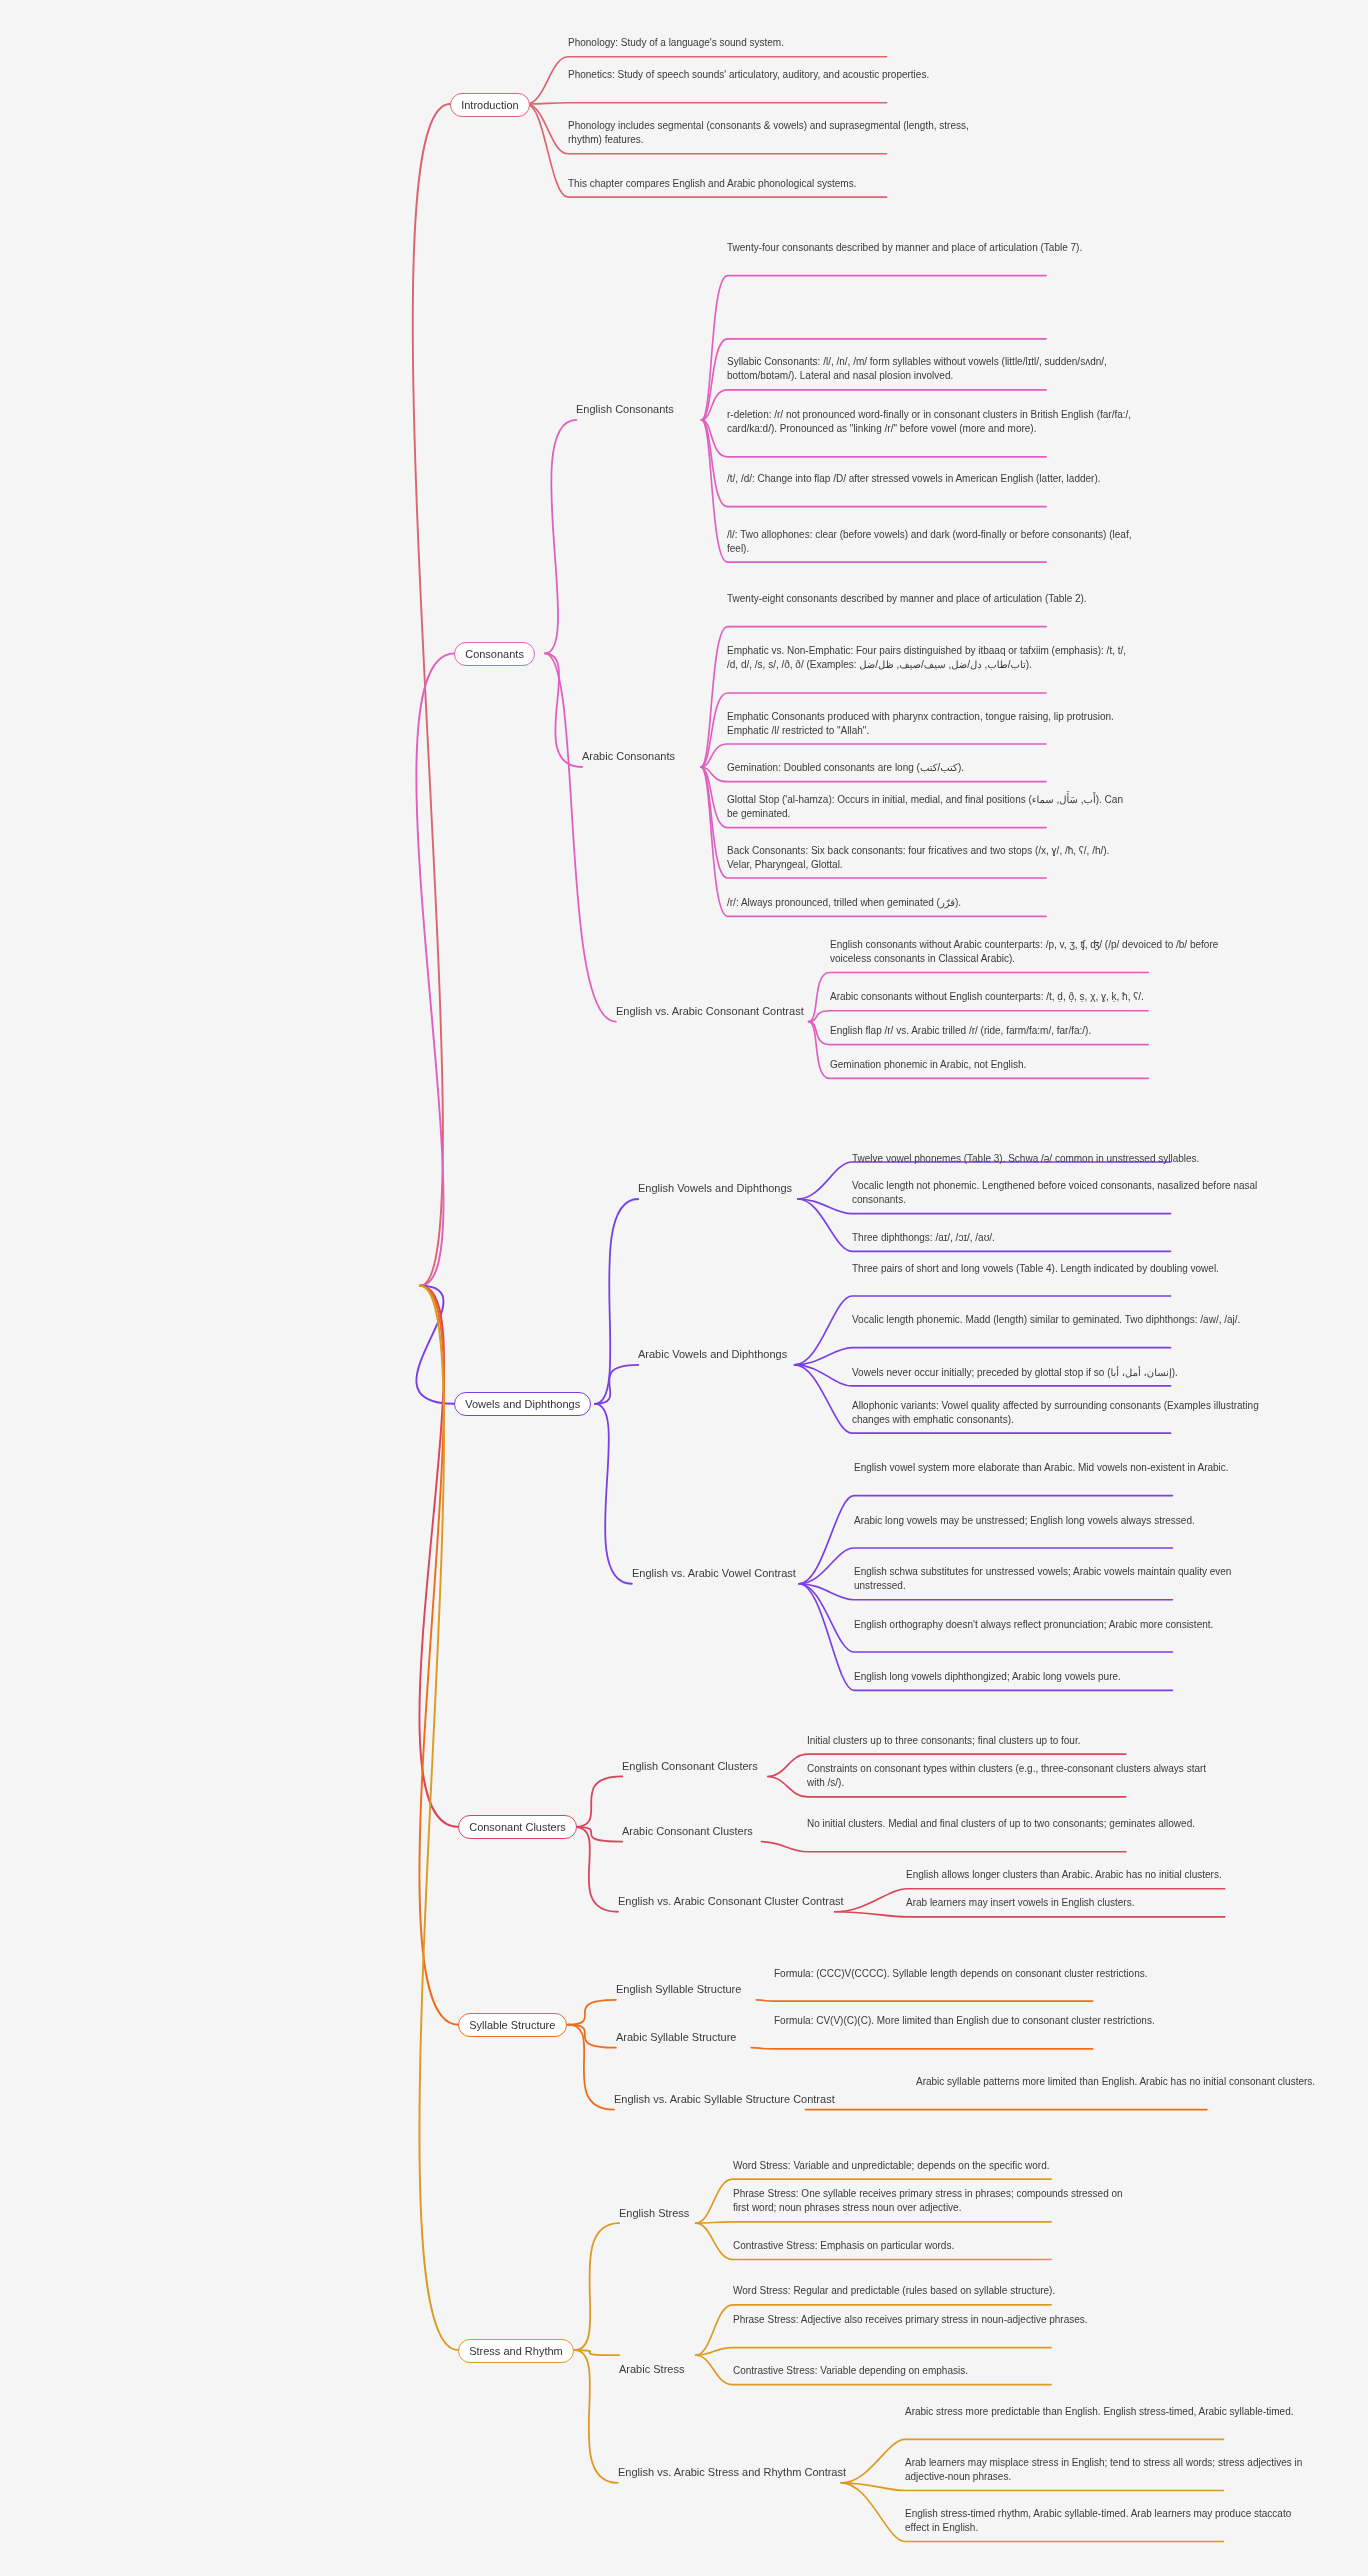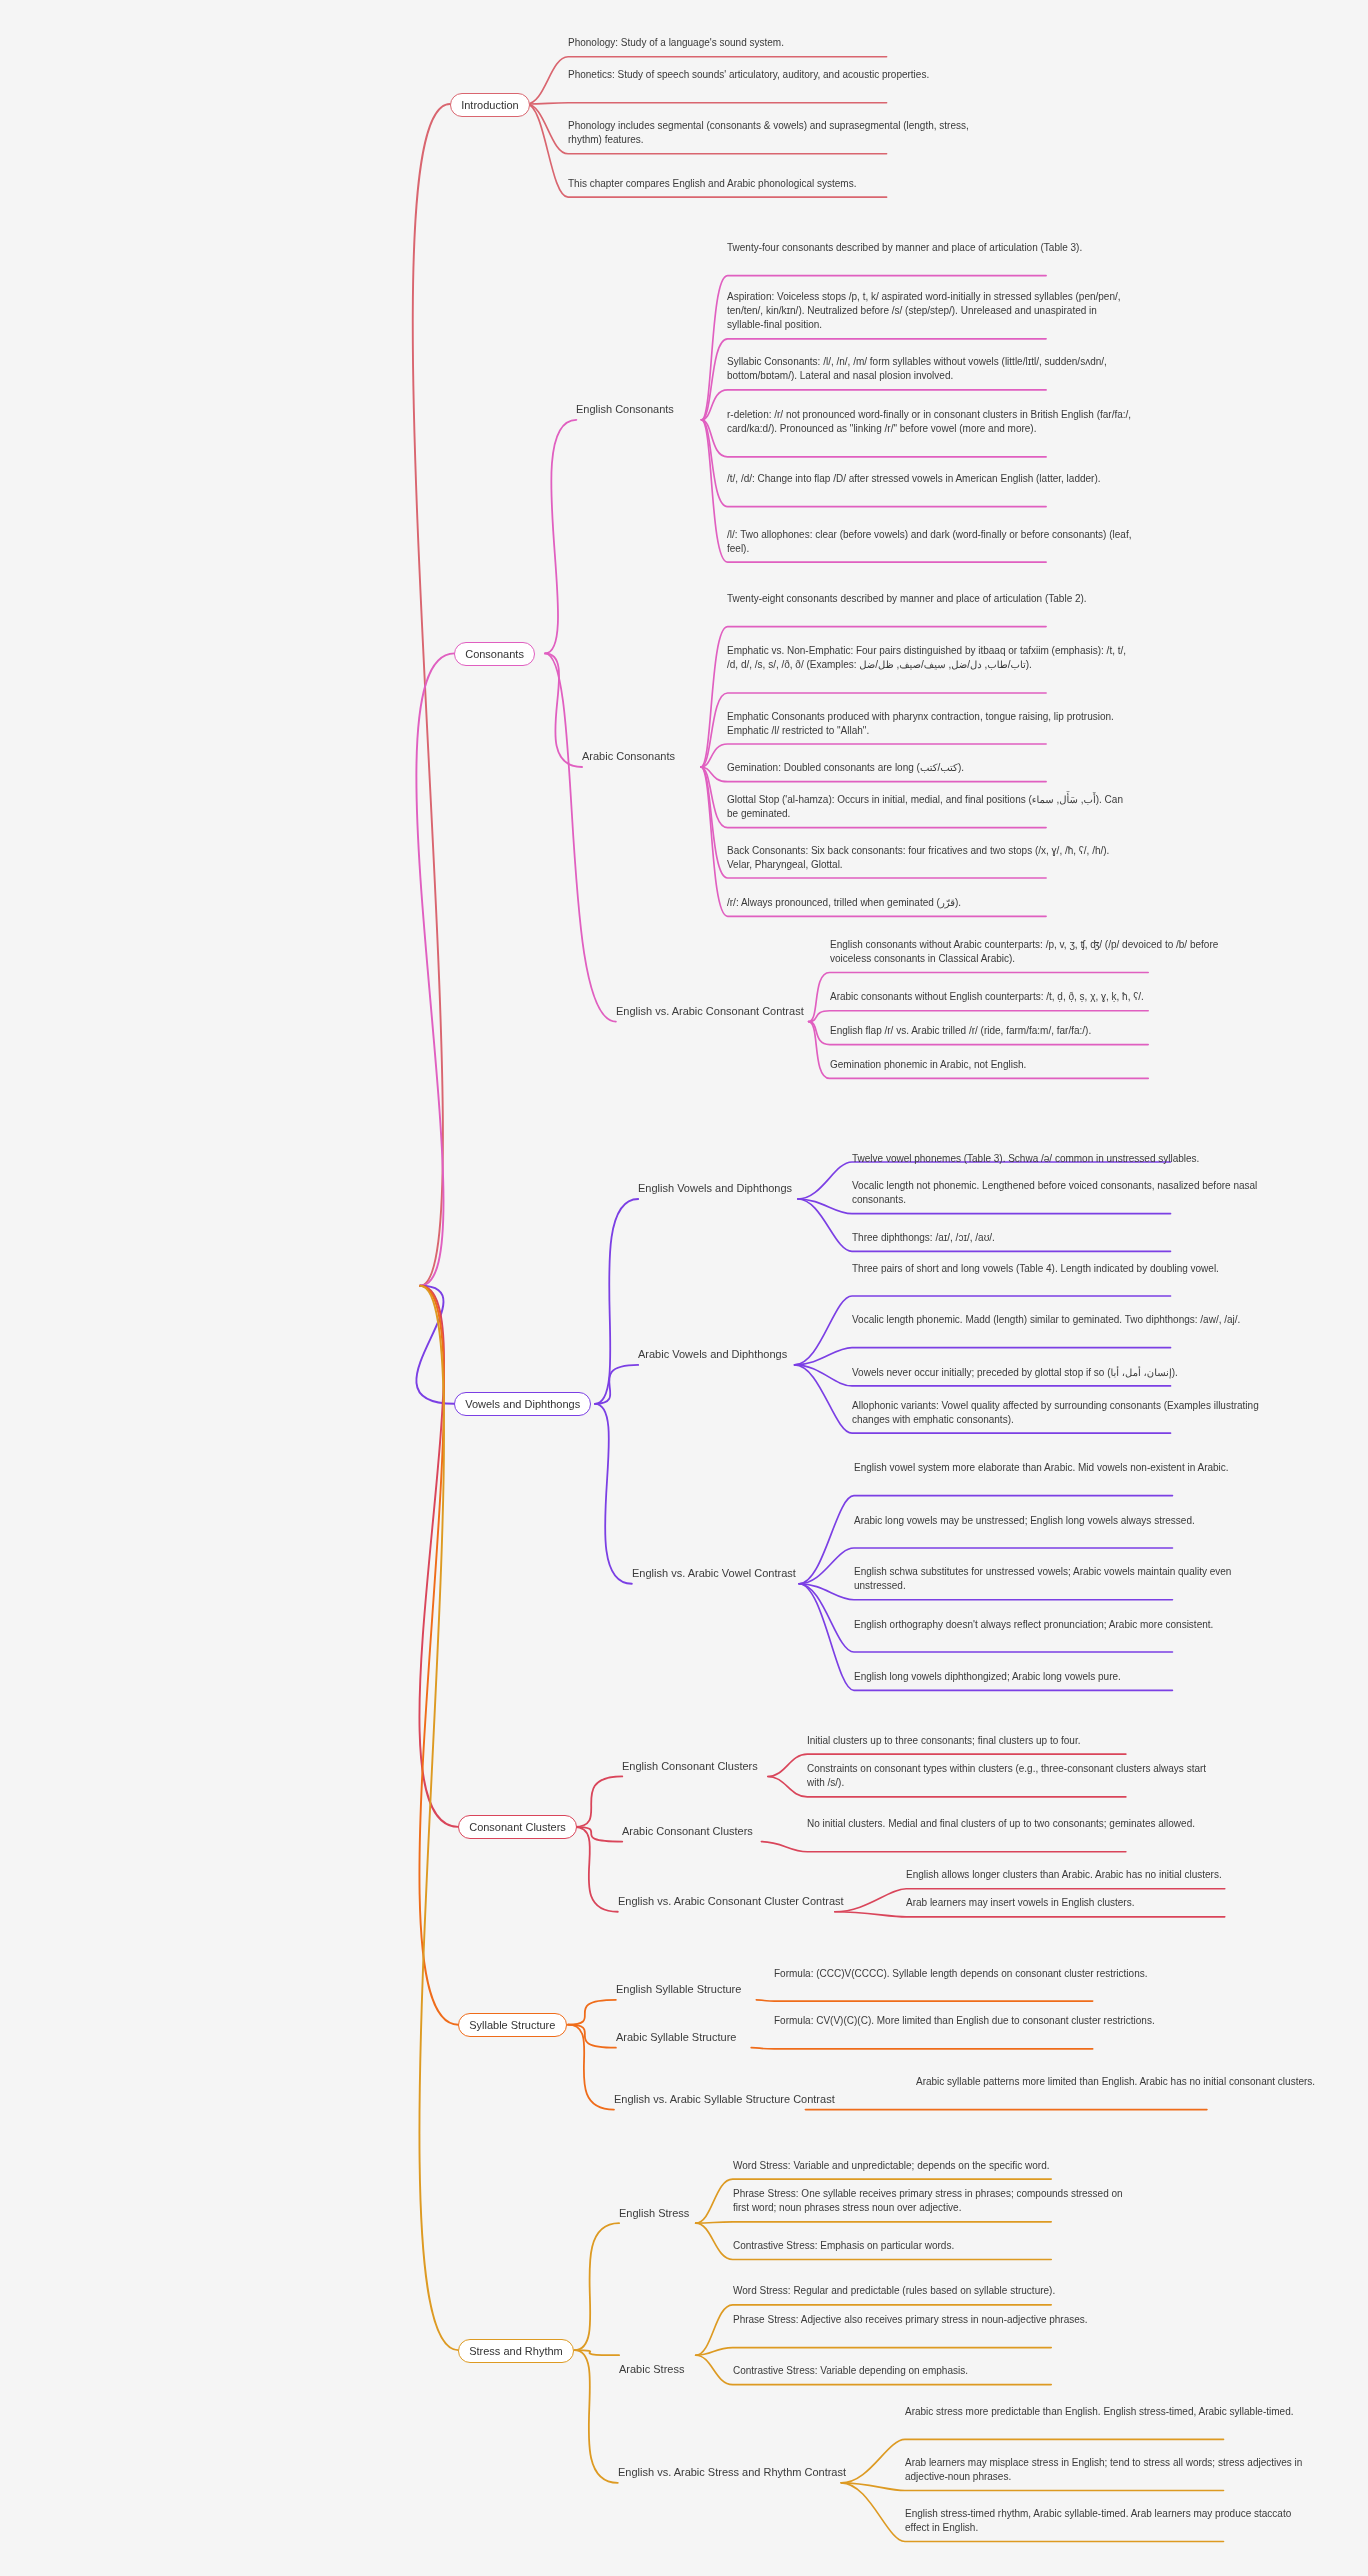--- a/index.html
+++ b/index.html
@@ -150,22 +150,21 @@
       <path d="M 1318 3891 C 1363 3891, 1390 3903, 1418 3903 L 1917.2 3903" stroke="#dd9a22" stroke-width="2.6" fill="none" stroke-linecap="round"></path>
       <path d="M 1318 3891 C 1363 3891, 1390 3983, 1418 3983 L 1917.2 3983" stroke="#dd9a22" stroke-width="2.6" fill="none" stroke-linecap="round"></path>
     </svg>
     <div class="pill" style="left: 450px; top: 93px; border-color: rgb(217, 101, 111);">Introduction</div>
     <div class="leaf" style="left: 568px; top: 36px; width: 408px;">Phonology: Study of a language's sound system.</div>
     <div class="leaf" style="left: 568px; top: 68px; width: 408px;">Phonetics: Study of speech sounds' articulatory, auditory, and acoustic properties.</div>
     <div class="leaf" style="left: 568px; top: 119px; width: 408px;">Phonology includes segmental (consonants &amp; vowels) and suprasegmental (length, stress, rhythm) features.</div>
     <div class="leaf" style="left: 568px; top: 177px; width: 408px;">This chapter compares English and Arabic phonological systems.</div>
     <div class="pill" style="left: 454px; top: 642px; border-color: rgb(224, 95, 192);">Consonants</div>
     <div class="plabel" style="left: 576px; top: 403px;">English Consonants</div>
-    <div class="leaf" style="left: 727px; top: 241px; width: 408px;">Twenty-four consonants described by manner and place of articulation (Table 3).</div>
-    <div class="leaf" style="left: 727px; top: 290px; width: 408px;">Aspiration: Voiceless stops /p, t, k/ aspirated word-initially in stressed syllables (pen/pen/, ten/ten/, kin/kɪn/). Neutralized before /s/ (step/step/). Unreleased and unaspirated in syllable-final position.</div>
+    <div class="leaf" style="left: 727px; top: 241px; width: 408px;">Twenty-four consonants described by manner and place of articulation (Table 7).</div>
     <div class="leaf" style="left: 727px; top: 355px; width: 408px;">Syllabic Consonants: /l/, /n/, /m/ form syllables without vowels (little/lɪtl/, sudden/sʌdn/, bottom/bɒtəm/). Lateral and nasal plosion involved.</div>
     <div class="leaf" style="left: 727px; top: 408px; width: 408px;">r-deletion: /r/ not pronounced word-finally or in consonant clusters in British English (far/fa:/, card/ka:d/). Pronounced as "linking /r/" before vowel (more and more).</div>
     <div class="leaf" style="left: 727px; top: 472px; width: 408px;">/t/, /d/: Change into flap /D/ after stressed vowels in American English (latter, ladder).</div>
     <div class="leaf" style="left: 727px; top: 528px; width: 408px;">/l/: Two allophones: clear (before vowels) and dark (word-finally or before consonants) (leaf, feel).</div>
     <div class="plabel" style="left: 582px; top: 750px;">Arabic Consonants</div>
     <div class="leaf" style="left: 727px; top: 592px; width: 408px;">Twenty-eight consonants described by manner and place of articulation (Table 2).</div>
     <div class="leaf" style="left: 727px; top: 644px; width: 408px;">Emphatic vs. Non-Emphatic: Four pairs distinguished by itbaaq or tafxiim (emphasis): /t, t/, /d, d/, /s, s/, /ð, ð/ (Examples: تاب/طاب, دل/ضل, سيف/صيف, ظل/ضل).</div>
     <div class="leaf" style="left: 727px; top: 710px; width: 408px;">Emphatic Consonants produced with pharynx contraction, tongue raising, lip protrusion. Emphatic /l/ restricted to "Allah".</div>
     <div class="leaf" style="left: 727px; top: 761px; width: 408px;">Gemination: Doubled consonants are long (كتب/كتب).</div>
     <div class="leaf" style="left: 727px; top: 793px; width: 408px;">Glottal Stop ('al-hamza): Occurs in initial, medial, and final positions (أَب, سَأَل, سماء). Can be geminated.</div>

